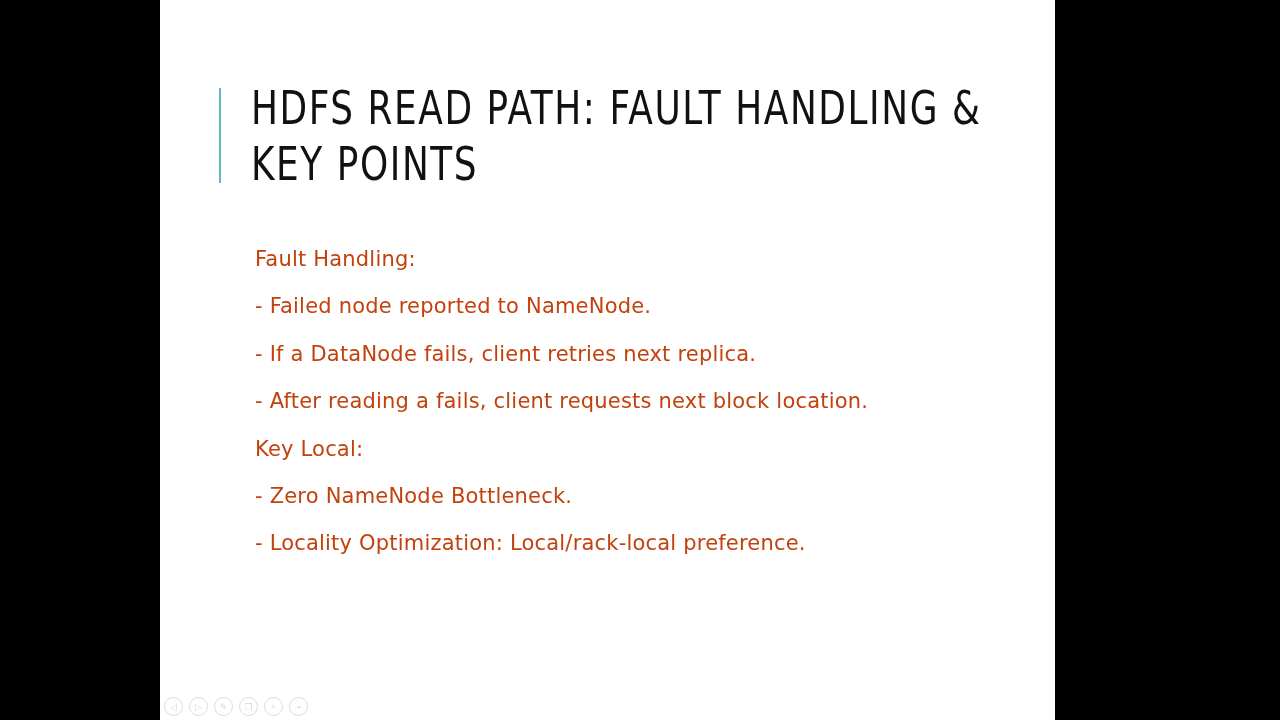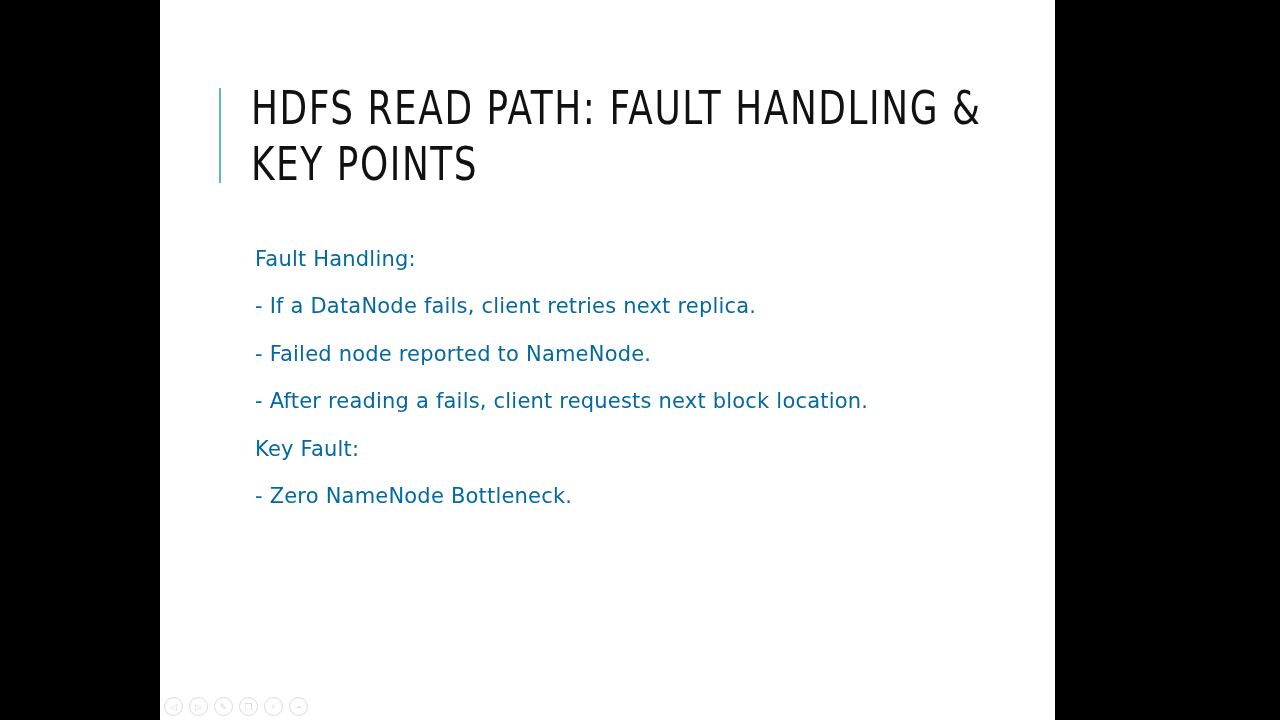--- a/index.html
+++ b/index.html
@@ -1,40 +1,41 @@
 <!DOCTYPE html>
 <html><head>
 <meta charset="utf-8">
 <style>
   html, body { margin:0; padding:0; }
   body { width:1280px; height:720px; background:#000; position:relative; overflow:hidden; font-family:"Liberation Sans", sans-serif; }
   .slide { position:absolute; left:160px; top:0; width:895px; height:720px; background:#fff; }
   .accent-bar { position:absolute; left:59px; top:88px; width:2px; height:95px; background:#5fb8c4; }
   .title { position:absolute; left:91px; top:80px; margin:0; font-family:"DejaVu Sans", sans-serif; font-weight:normal; font-size:46px; line-height:56px; letter-spacing:2px; color:#111; transform:scaleX(0.78); transform-origin:left top; white-space:nowrap; }
   .body { position:absolute; left:95px; top:243px; }
-  .line { font-family:"DejaVu Sans", sans-serif; font-size:21px; color:#0369a1; height:47.4px; line-height:32px; white-space:nowrap; letter-spacing:0.2px; }
+  .line { font-family:"DejaVu Sans", sans-serif; font-size:21px; color:#c2410c; height:47.4px; line-height:32px; white-space:nowrap; letter-spacing:0.2px; }
   .toolbar { position:absolute; left:4px; top:697px; display:flex; gap:6px; opacity:0.35; }
   .tb-btn { width:19px; height:19px; border:1px solid #999; border-radius:50%; box-sizing:border-box; display:flex; align-items:center; justify-content:center; font-size:9px; color:#888; }
 </style>
 </head>
 <body>
 
 <div class="slide">
   <div class="accent-bar"></div>
   <h1 class="title">
     <div>HDFS READ PATH: FAULT HANDLING &amp;</div>
     <div>KEY POINTS</div>
   </h1>
   <div class="body">
     <div class="line">Fault Handling:</div>
+    <div class="line">- Failed node reported to NameNode.</div>
     <div class="line">- If a DataNode fails, client retries next replica.</div>
-    <div class="line">- Failed node reported to NameNode.</div>
     <div class="line">- After reading a fails, client requests next block location.</div>
-    <div class="line">Key Fault:</div>
+    <div class="line">Key Local:</div>
     <div class="line">- Zero NameNode Bottleneck.</div>
+    <div class="line">- Locality Optimization: Local/rack-local preference.</div>
   </div>
   <div class="toolbar">
     <div class="tb-btn">
         <span>◁</span>
       </div>
     <div class="tb-btn">
         <span>▷</span>
       </div>
     <div class="tb-btn">
         <span>✎</span>

